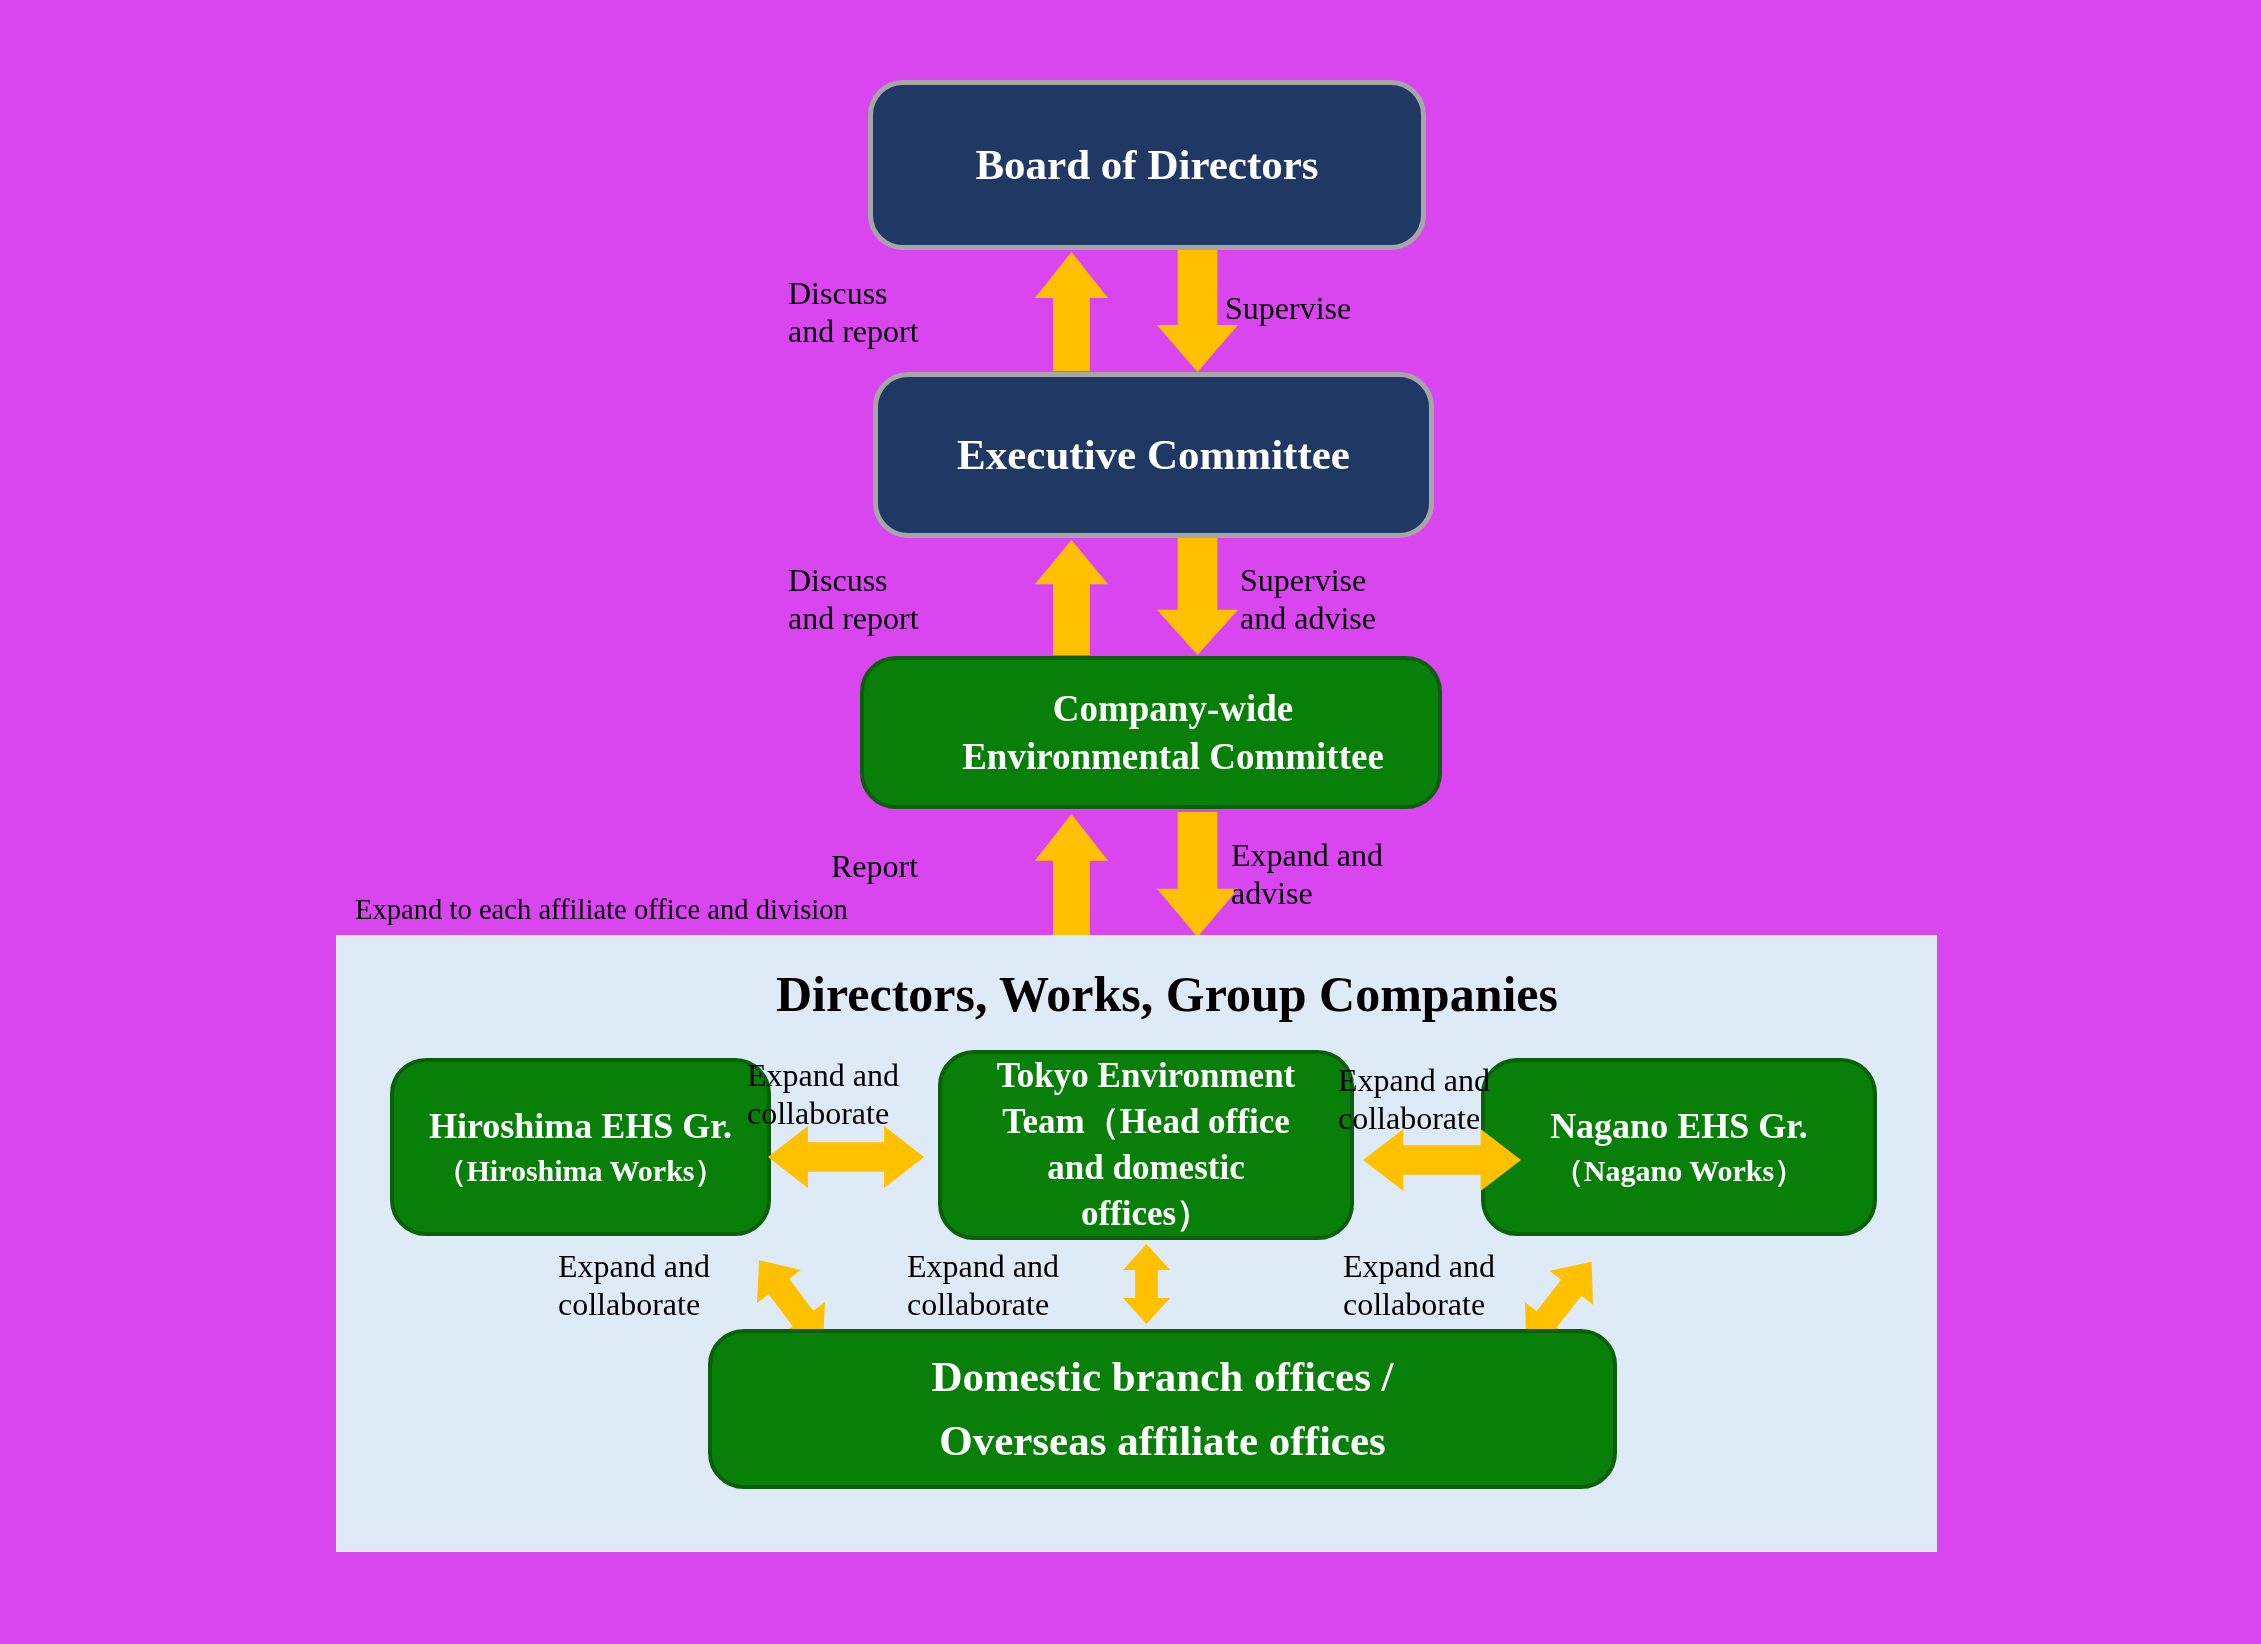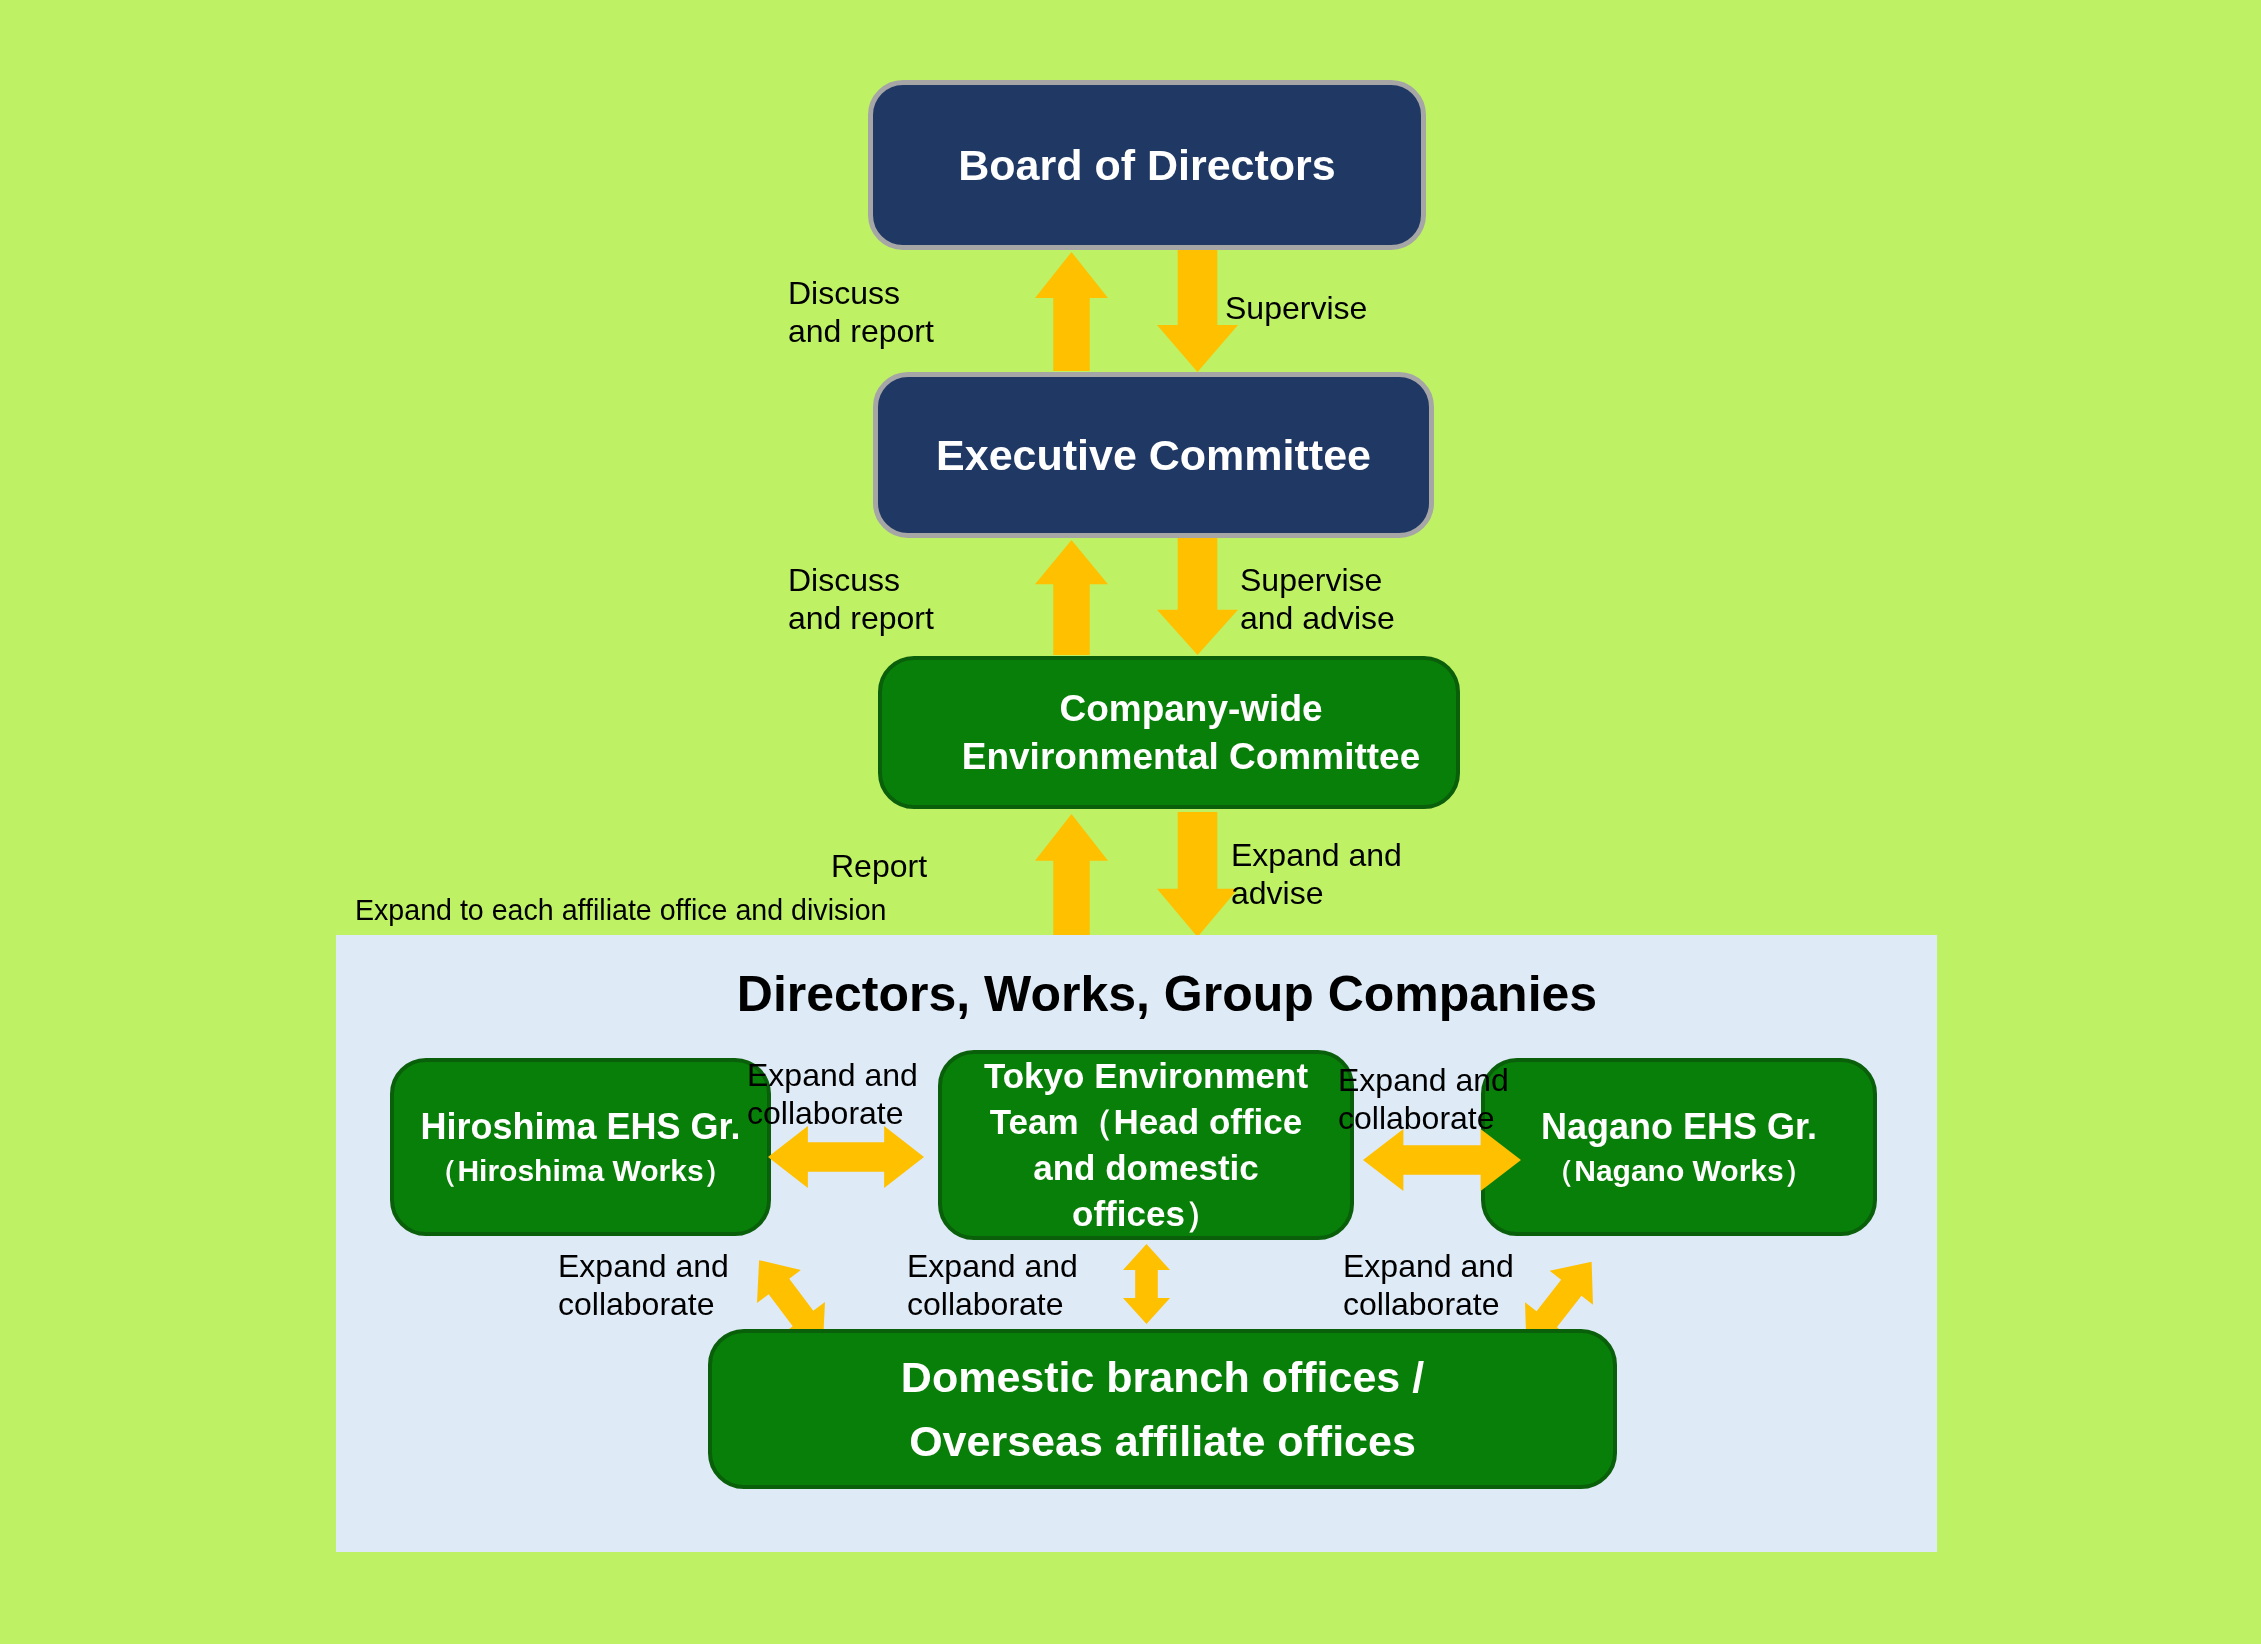--- a/index.html
+++ b/index.html
@@ -3,22 +3,22 @@
 <meta charset="utf-8">
 <style>
   :root{
     --navy:#1F3864; --navy-border:#A6A6A6;
     --green:#087F08; --green-border:#0A5F0A;
     --arrow-yellow:#FFC000; --panel-blue:#DEEAF6;
     --box-text:#FFFFFF; --label-text:#000000;
   }
   html,body{margin:0;padding:0;background:#FFFFFF;}
   .stage{
-    position:relative; width:2261px; height:1645px; background:#bef264;
-    font-family:Liberation Sans, sans-serif; overflow:hidden;
+    position:relative; width:2261px; height:1645px; background:#d946ef;
+    font-family:Liberation Serif, serif; overflow:hidden;
   }
   .box{
     position:absolute; box-sizing:border-box;
     display:flex; flex-direction:column; align-items:center; justify-content:center;
     text-align:center; color:var(--box-text); font-weight:bold;
   }
   .navy{ background:var(--navy); border:5.2px solid var(--navy-border); border-radius:35px; }
   .green{ background:var(--green); border:4.3px solid var(--green-border); border-radius:36px; }
   .box-title-lg{ font-size:43px; line-height:52px; }
   .box-title-md{ font-size:37px; line-height:48px; }
@@ -77,21 +77,21 @@
   <div class="arrow" style="left:1157px; top:538px; width:81px; height:117px;">
     <svg viewBox="0 0 94 140" preserveAspectRatio="none">
         <polygon points="47,140 94,86 70,86 70,0 24,0 24,86 0,86" fill="currentColor"></polygon>
       </svg>
   </div>
   <div class="lbl" style="left:788px; top:561px; width:242px;">Discuss
 and report</div>
   <div class="lbl" style="left:1240px; top:561px; width:260px;">Supervise
 and advise</div>
 
-  <div class="box green box-title-md prelines" style="left:878px; top:656px; width:582px; height:153px;padding-left:44px;">
+  <div class="box green box-title-md prelines" style="left:860px; top:656px; width:582px; height:153px;padding-left:44px;">
     <span class="prelines">Company-wide
 Environmental Committee</span>
   </div>
 
   <div class="arrow" style="left:1035px; top:814px; width:73px; height:121px;">
     <svg viewBox="0 0 84 140" preserveAspectRatio="none">
         <polygon points="42,0 84,54 63,54 63,140 21,140 21,54 0,54" fill="currentColor"></polygon>
       </svg>
   </div>
   <div class="arrow" style="left:1157px; top:812px; width:81px; height:125px;">

